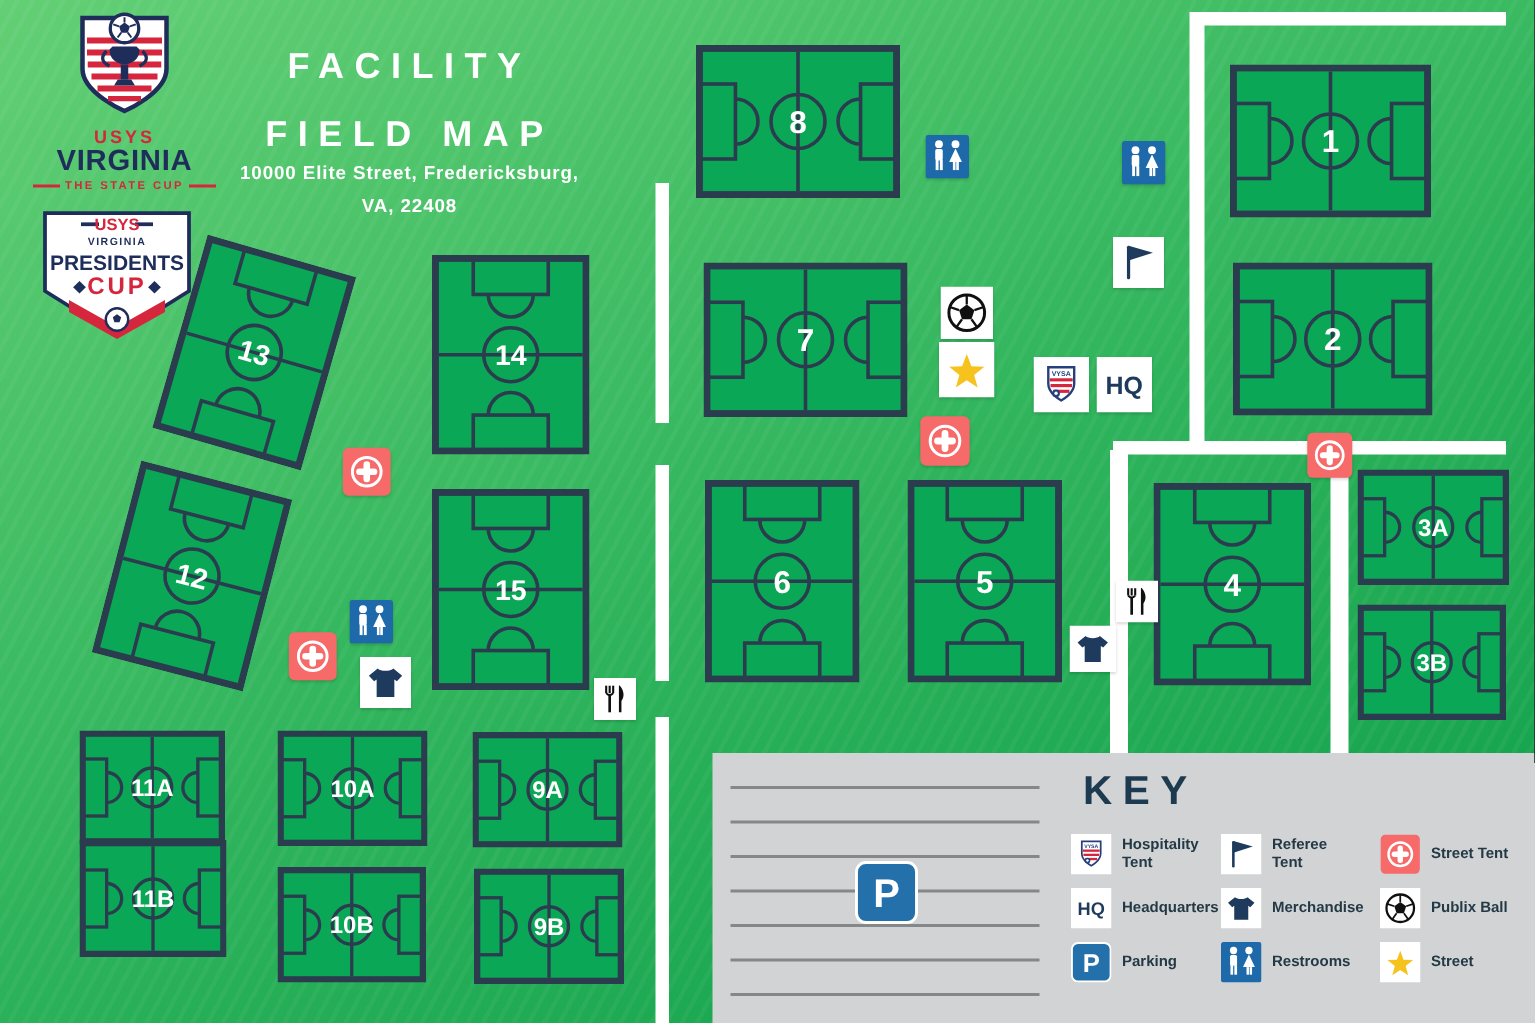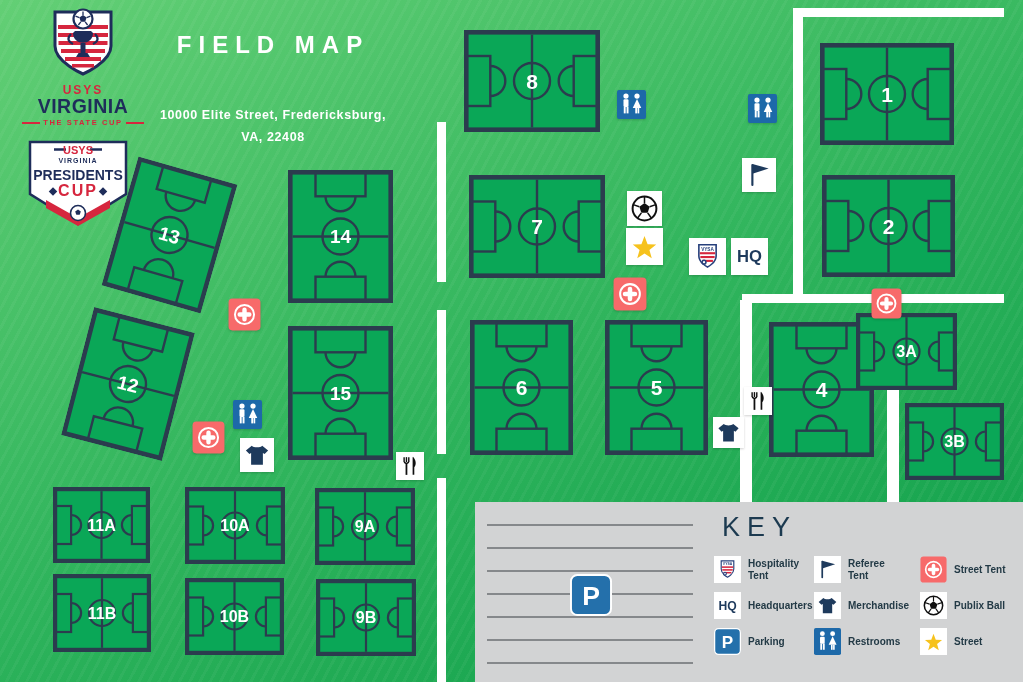--- a/index.html
+++ b/index.html
@@ -25,21 +25,21 @@
   #logo-statecup .org{color:#d6263e;font-size:12px;font-weight:800;letter-spacing:2px;margin-top:1px;}
   #logo-statecup .region{color:#1e2d5a;font-size:19.5px;font-weight:800;letter-spacing:.5px;line-height:18px;}
   #logo-statecup .tagline{display:flex;align-items:center;gap:3px;color:#d6263e;font-size:7.5px;font-weight:700;letter-spacing:1.6px;margin-top:3px;}
   #logo-statecup .tagline::before,#logo-statecup .tagline::after{content:"";flex:1;height:2px;background:#d6263e;}
   
   #logo-prescup{position:absolute;left:26px;top:138px;width:104px;height:92px;line-height:0;}
   
   #parking-area{position:absolute;left:475px;top:502px;width:548px;height:180px;background:#d2d3d4;}
   .park-line{position:absolute;left:12px;width:206px;height:2px;background:#85888b;}
   #parking-sign{position:absolute;left:95px;top:72px;line-height:0;}
-  #key-title{position:absolute;left:722px;top:512px;color:#1c3a50;font-size:27px;font-weight:400;letter-spacing:7px;}
+  #key-title{position:absolute;left:722px;top:512px;color:#1c3a50;font-size:27px;font-weight:700;letter-spacing:7px;}
   #key-grid{position:absolute;left:714px;top:556px;display:grid;grid-template-columns:100px 106px 94px;row-gap:9px;}
   .key-item{display:flex;align-items:center;gap:7px;}
   .key-item .ki{line-height:0;flex:0 0 auto;}
   .key-item .kl{font-size:10px;font-weight:800;color:#233a46;line-height:1.2;max-width:56px;}
 </style>
 </head>
 <body>
 
 <div id="stage">
 
@@ -86,20 +86,21 @@
       <text x="52" y="58" text-anchor="middle" font-family="Liberation Sans,sans-serif" font-weight="800" font-size="16" letter-spacing="2" fill="#d6263e">CUP</text>
       <rect x="24" y="50.5" width="6" height="6" transform="rotate(45 27 53.5)" fill="#1e2d5a"></rect>
       <rect x="74" y="50.5" width="6" height="6" transform="rotate(45 77 53.5)" fill="#1e2d5a"></rect>
       <path d="M20 62 L52 80 L84 62 V70 L52 88 L20 70 Z" fill="#d6263e"></path>
       <circle cx="52" cy="75" r="7.5" fill="#fff" stroke="#1e2d5a" stroke-width="1.6"></circle>
       <path d="M52 71.5 L54.8 73.5 L53.7 76.8 L50.3 76.8 L49.2 73.5 Z" fill="#1e2d5a"></path>
     </svg>
   </div>
 
   <div id="title-block">
+    <div class="title-line">FACILITY</div>
     <div class="title-line">FIELD MAP</div>
   </div>
   <div id="address-block">
     <div>10000 Elite Street, Fredericksburg,</div>
     <div>VA, 22408</div>
   </div>
 
   <div id="paths-layer">
       <div class="wpath" style="left: 437px; top: 122px; width: 9px; height: 160px;"></div>
       <div class="wpath" style="left: 437px; top: 310px; width: 9px; height: 144px;"></div>
@@ -342,21 +343,21 @@
     <g fill="none" stroke="#2b3c4e" stroke-width="2.4">
             <line x1="4.6" y1="67.5" x2="100.4" y2="67.5"></line>
       <rect x="27.5" y="2.3" width="50" height="24"></rect>
       <path d="M 37.5 26.3 A 15 15 0 0 0 67.5 26.3"></path>
       <rect x="27.5" y="108.69999999999999" width="50" height="24"></rect>
       <path d="M 37.5 108.69999999999999 A 15 15 0 0 1 67.5 108.69999999999999"></path>
             <circle cx="52.5" cy="67.5" r="18"></circle>
           </g>
     <text x="52.5" y="75.06" text-anchor="middle" font-family="Liberation Sans,sans-serif" font-weight="800" font-size="21" fill="#fff">4</text>
         </svg></div>
-      <div class="field-wrap" style="left: 856px; top: 313px; width: 101px; height: 61px;"><svg width="101" height="77" viewBox="0 0 101 77">
+      <div class="field-wrap" style="left: 905px; top: 313px; width: 101px; height: 61px;"><svg width="101" height="77" viewBox="0 0 101 77">
     <rect x="2.1" y="2.1" width="96.8" height="72.8" fill="#0aa757" stroke="#2b3c4e" stroke-width="4.2"></rect>
     <g fill="none" stroke="#2b3c4e" stroke-width="2.2">
             <line x1="50.5" y1="4.2" x2="50.5" y2="72.8"></line>
       <rect x="2.1" y="19.5" width="16" height="38"></rect>
       <path d="M 18.1 28.5 A 10 10 0 0 1 18.1 48.5"></path>
       <rect x="82.9" y="19.5" width="16" height="38"></rect>
       <path d="M 82.9 28.5 A 10 10 0 0 0 82.9 48.5"></path>
             <circle cx="50.5" cy="38.5" r="13"></circle>
           </g>
     <text x="50.5" y="44.26" text-anchor="middle" font-family="Liberation Sans,sans-serif" font-weight="800" font-size="16" fill="#fff">3A</text>
@@ -402,21 +403,21 @@
     <g fill="none" stroke="#2b3c4e" stroke-width="2.2">
             <line x1="50" y1="4.2" x2="50" y2="72.8"></line>
       <rect x="2.1" y="19.5" width="16" height="38"></rect>
       <path d="M 18.1 28.5 A 10 10 0 0 1 18.1 48.5"></path>
       <rect x="81.9" y="19.5" width="16" height="38"></rect>
       <path d="M 81.9 28.5 A 10 10 0 0 0 81.9 48.5"></path>
             <circle cx="50" cy="38.5" r="13"></circle>
           </g>
     <text x="50" y="44.26" text-anchor="middle" font-family="Liberation Sans,sans-serif" font-weight="800" font-size="16" fill="#fff">9A</text>
         </svg></div>
-      <div class="field-wrap" style="left: 53px; top: 574px; width: 98px; height: 78px;"><svg width="98" height="78" viewBox="0 0 98 78">
+      <div class="field-wrap" style="left: 53px; top: 560px; width: 98px; height: 78px;"><svg width="98" height="78" viewBox="0 0 98 78">
     <rect x="2.1" y="2.1" width="93.8" height="73.8" fill="#0aa757" stroke="#2b3c4e" stroke-width="4.2"></rect>
     <g fill="none" stroke="#2b3c4e" stroke-width="2.2">
             <line x1="49" y1="4.2" x2="49" y2="73.8"></line>
       <rect x="2.1" y="20" width="16" height="38"></rect>
       <path d="M 18.1 29 A 10 10 0 0 1 18.1 49"></path>
       <rect x="79.9" y="20" width="16" height="38"></rect>
       <path d="M 79.9 29 A 10 10 0 0 0 79.9 49"></path>
             <circle cx="49" cy="39" r="13"></circle>
           </g>
     <text x="49" y="44.76" text-anchor="middle" font-family="Liberation Sans,sans-serif" font-weight="800" font-size="16" fill="#fff">11B</text>

